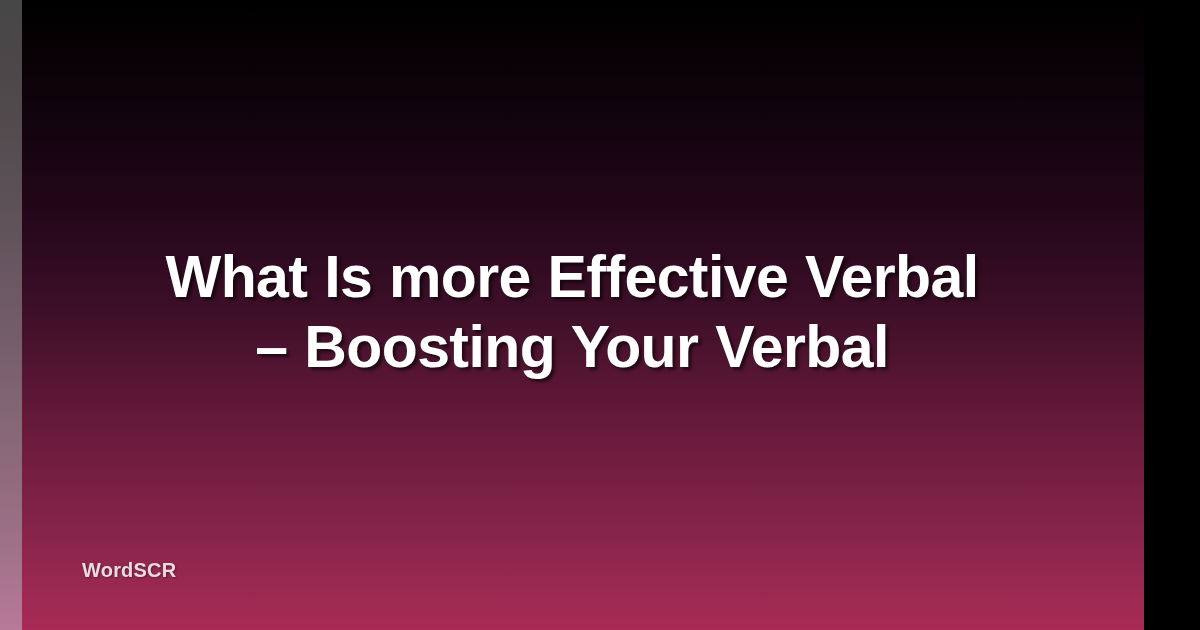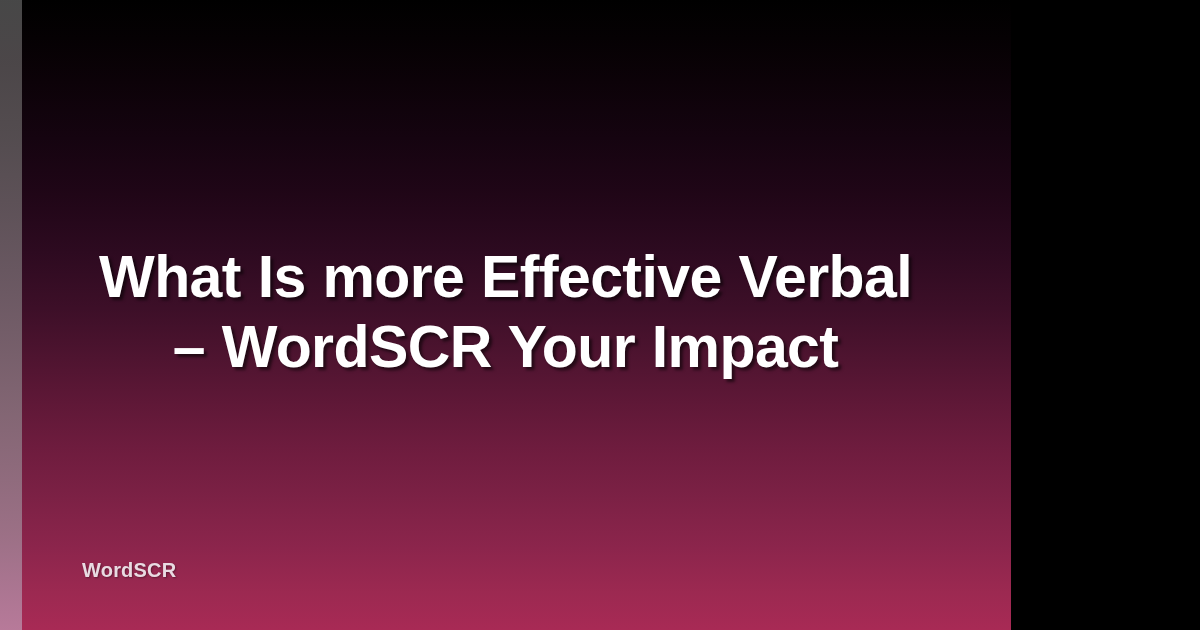--- a/index.html
+++ b/index.html
@@ -3,21 +3,21 @@
 <meta charset="utf-8">
 <style>
   html, body {
     margin: 0;
     padding: 0;
     background: #000;
   }
 
   #card {
     position: relative;
-    width: 1011px;
+    width: 1144px;
     height: 630px;
     overflow: hidden;
     font-family: "Liberation Sans", "DejaVu Sans", sans-serif;
     background: linear-gradient(
         to bottom,
         #000000 0%,
         #050103 6%,
         #0c0208 13%,
         #150410 22%,
         #200617 31%,
@@ -98,19 +98,19 @@
 </head>
 <body>
 
 <div id="card">
 
   <div id="left-edge-strip"></div>
 
   <div id="content">
     <h1 id="headline">
       <span class="hl-line">What Is more Effective Verbal</span>
-      <span class="hl-line">– WordSCR Your Impact</span>
+      <span class="hl-line">– Boosting Your Verbal</span>
     </h1>
   </div>
 
   <div id="brand">WordSCR</div>
 
 </div>
 
 </body></html>

